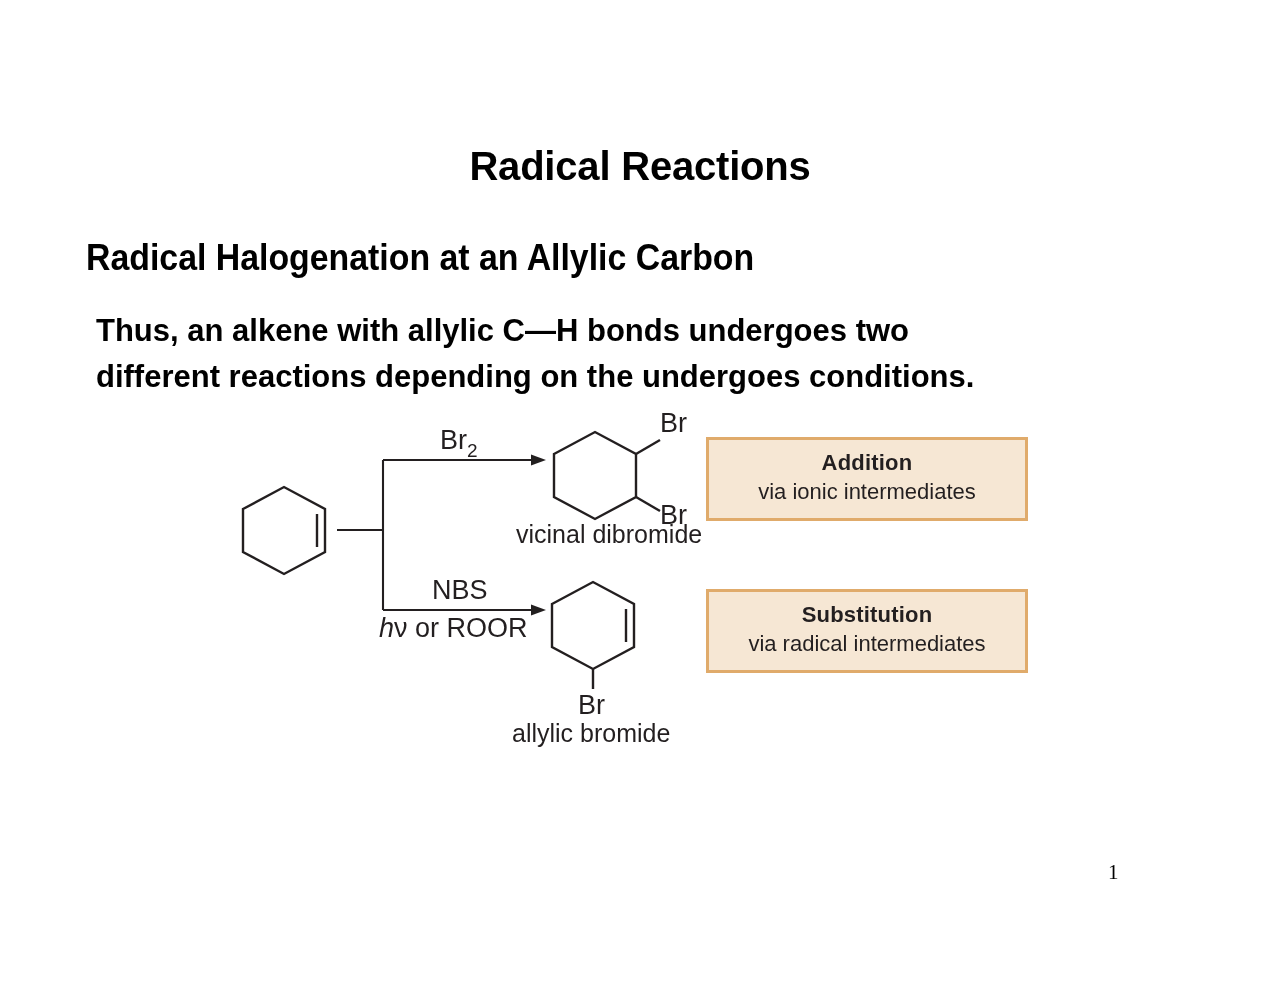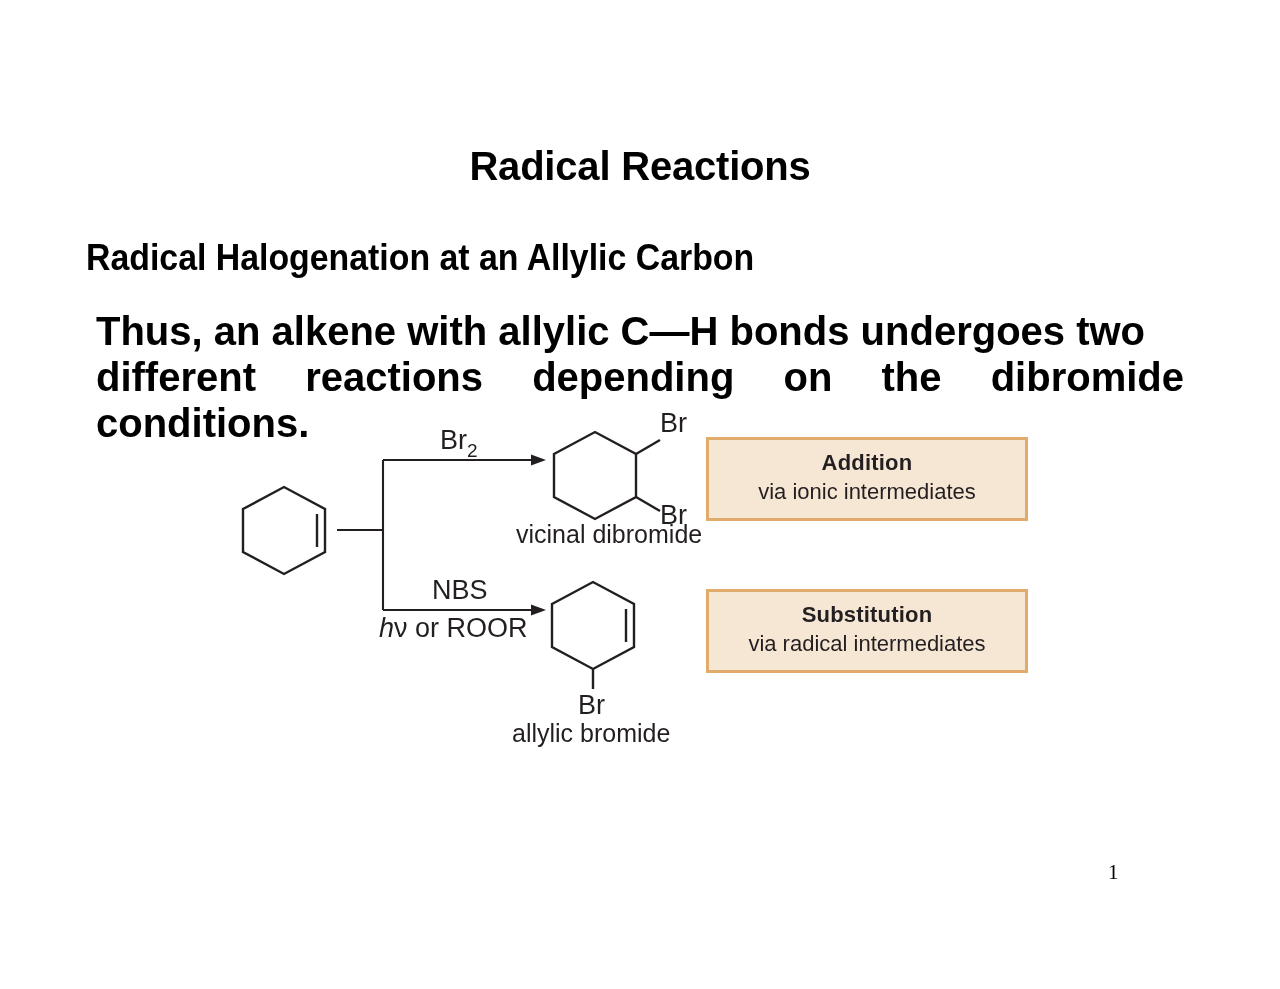--- a/index.html
+++ b/index.html
@@ -47,21 +47,21 @@
     transform: scaleX(0.94);
     transform-origin: left center;
     color: #000;
   }
 
   .body-text {
     position: absolute;
     left: 96px;
     top: 308px;
     width: 1088px;
-    font-size: 40px;
+    font-size: 31px;
     font-weight: bold;
     line-height: 46px;
     text-align: justify;
     text-align-last: left;
     color: #000;
   }
   .body-text .ln2 { display: block; }
 
   
   .page-number {
@@ -128,21 +128,21 @@
 <body>
 
 <div id="slide">
 
   <div class="slide-title">Radical Reactions</div>
 
   <div class="slide-subtitle">Radical Halogenation at an Allylic Carbon</div>
 
   <div class="body-text">
     <span>Thus, an alkene with allylic C—H bonds undergoes two</span>
-    <span class="ln2">different reactions depending on the dibromide conditions.</span>
+    <span class="ln2">different reactions depending on the undergoes conditions.</span>
   </div>
 
   <div id="scheme">
     <svg width="1060" height="380" viewBox="0 0 1060 380" xmlns="http://www.w3.org/2000/svg">
 
       <g>
         <polygon points="243,125 284,103 325,125 325,168 284,190 243,168" fill="none" stroke="#231f20" stroke-width="2.4"></polygon>
         <line x1="317" y1="130" x2="317" y2="163" stroke="#231f20" stroke-width="2.4"></line>
       </g>
 

